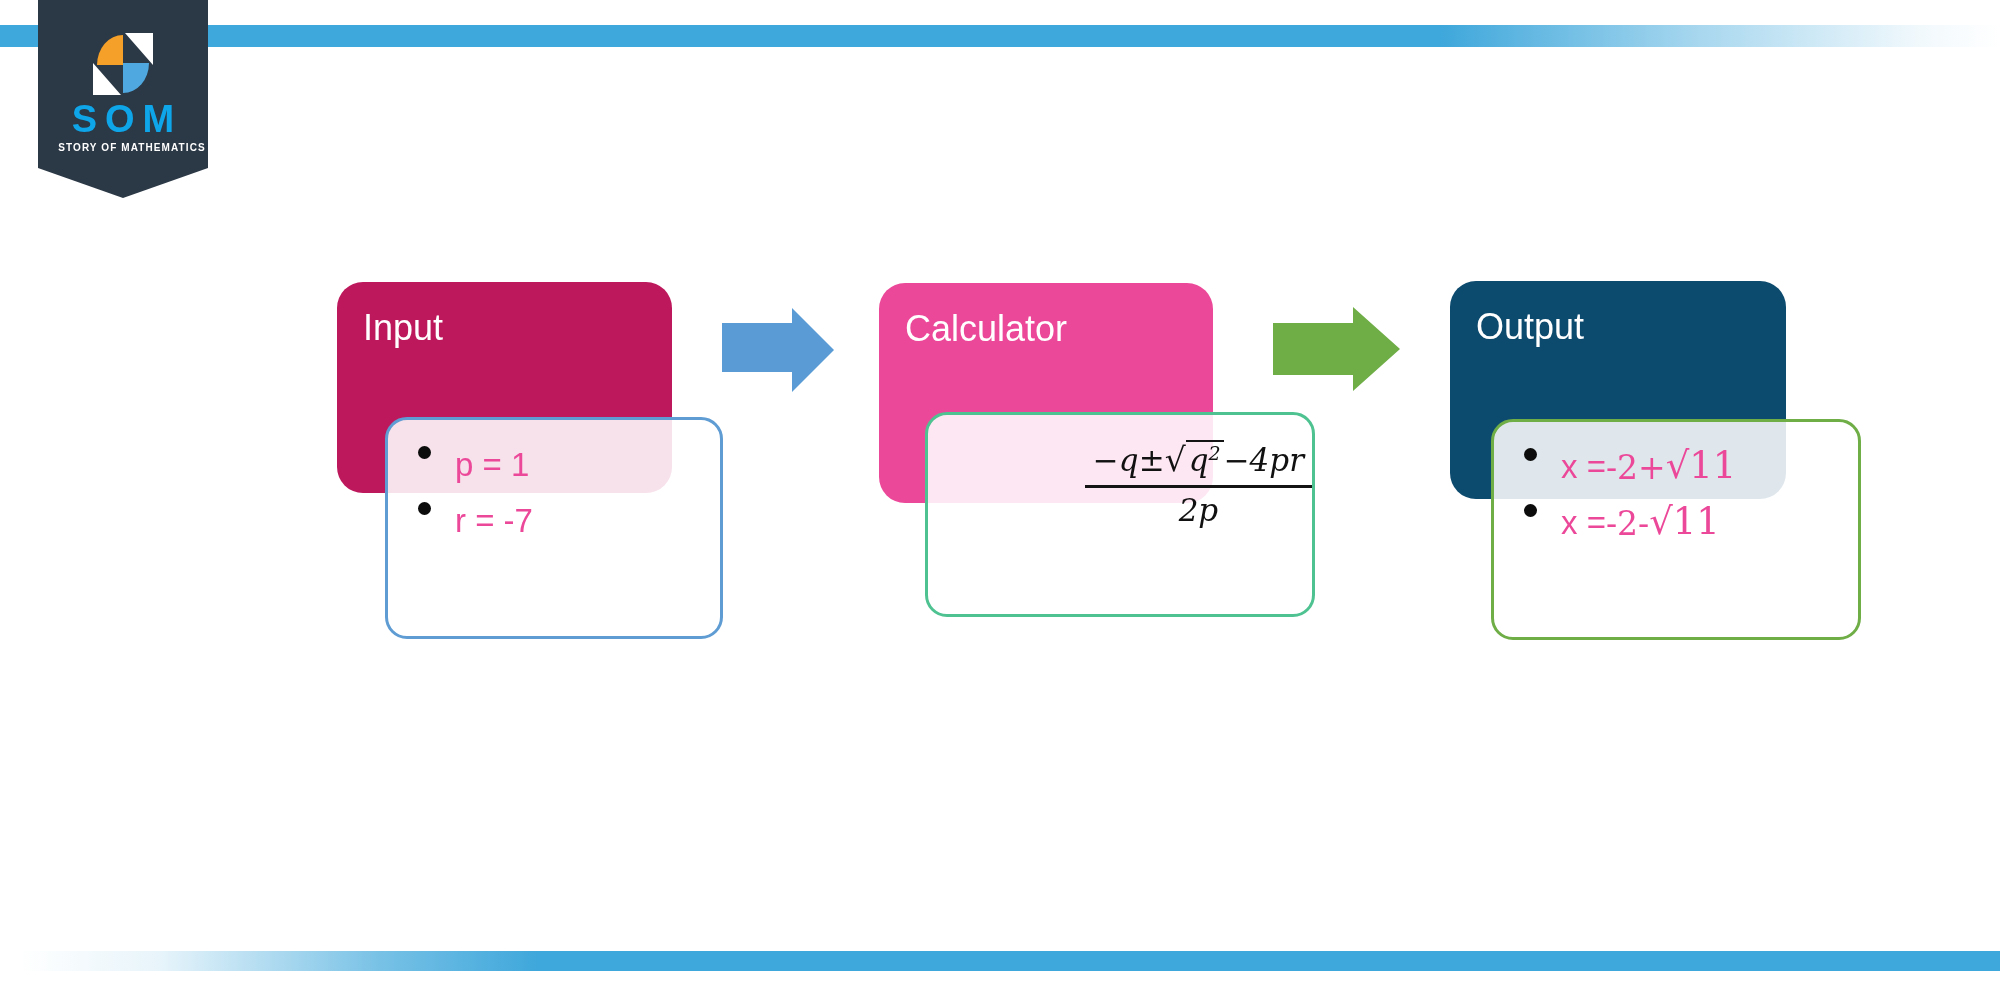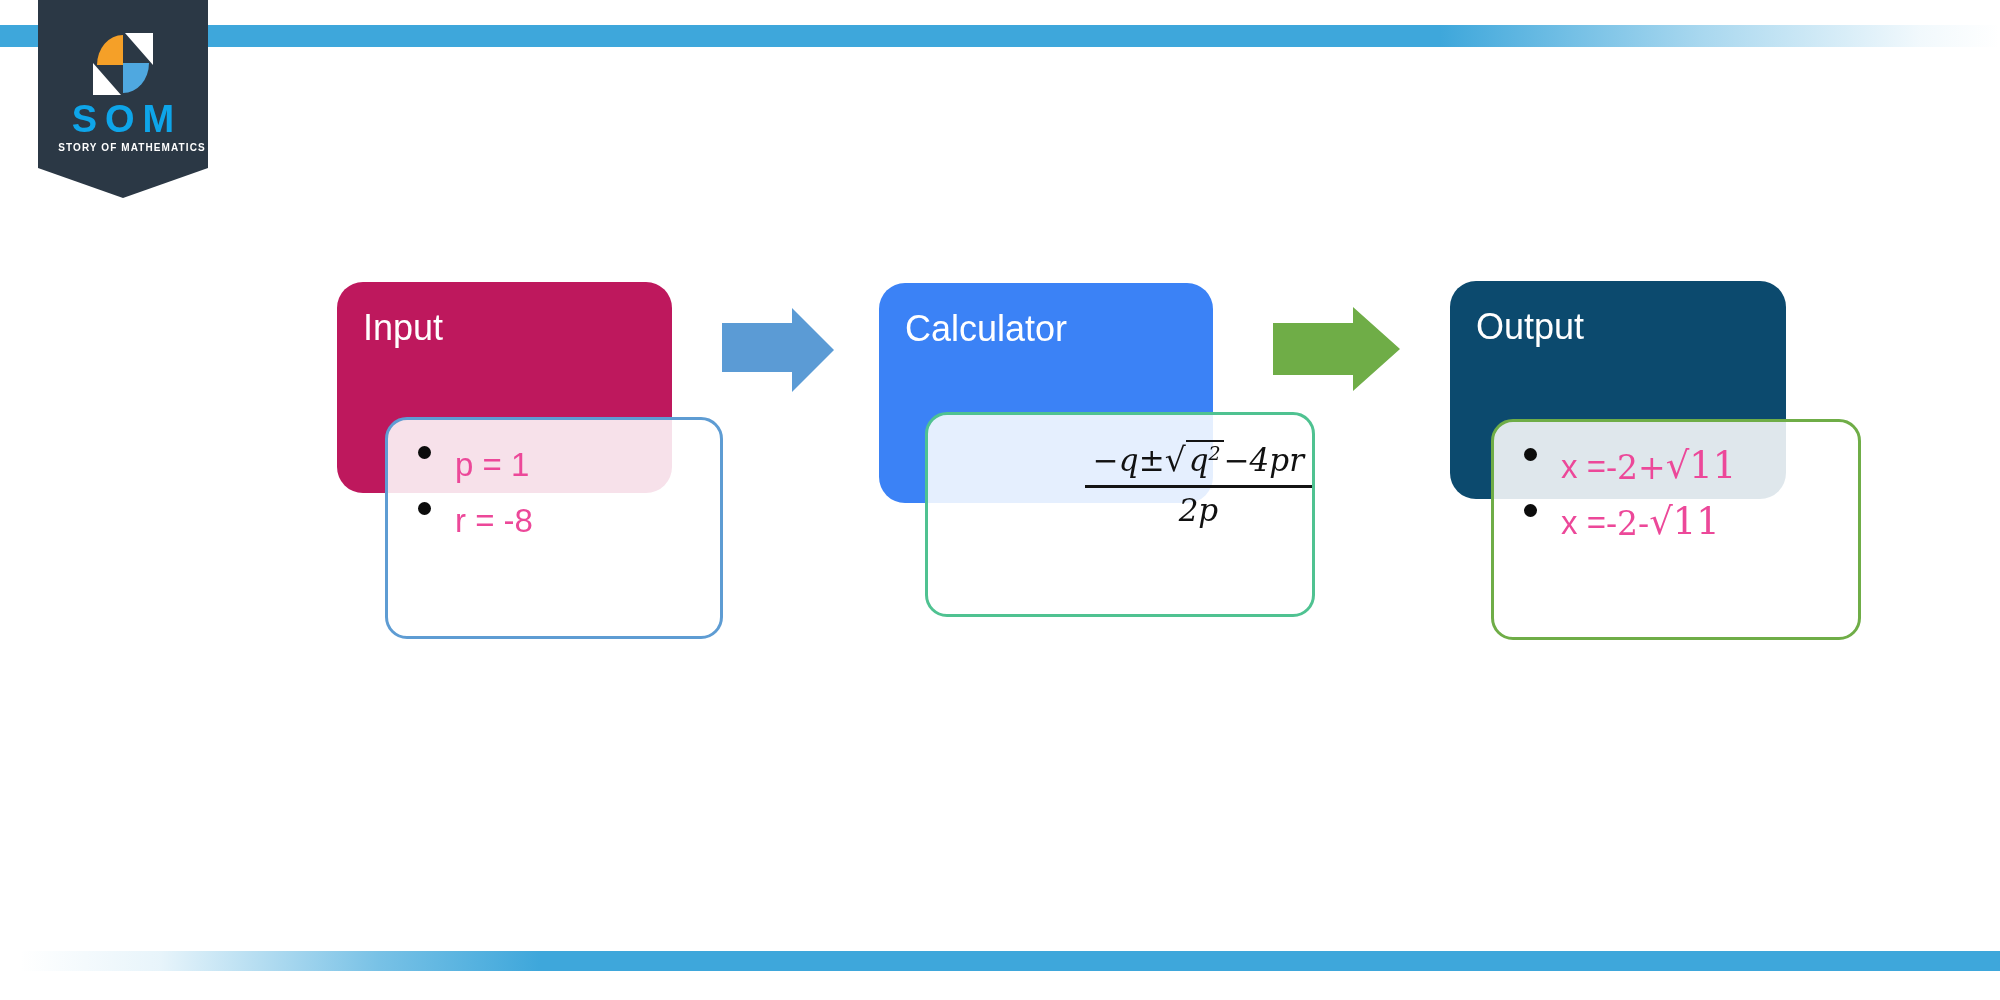--- a/index.html
+++ b/index.html
@@ -28,21 +28,21 @@
     letter-spacing:8px;padding-left:8px;color:#0ea5e9;
   }
   .logo-tagline{
     margin-top:4px;font-size:10px;font-weight:bold;letter-spacing:1.1px;
     padding-left:18px;color:#fefefe;
   }
   
   .flow-box{position:absolute;border-radius:26px;z-index:1;}
   .flow-box .box-title{padding:25px 0 0 26px;font-size:36px;color:#ffffff;line-height:1.15;}
   #input-box{left:337px;top:282px;width:335px;height:211px;background:#be185d;}
-  #calculator-box{left:879px;top:283px;width:334px;height:220px;background:#3b82f6;}
+  #calculator-box{left:879px;top:283px;width:334px;height:220px;background:#ec4899;}
   #output-box{left:1450px;top:281px;width:336px;height:218px;background:#0c4a6e;}
 
   .flow-card{
     position:absolute;z-index:2;border-radius:22px;
     background:rgba(255,255,255,.87);box-sizing:border-box;
   }
   #input-card{left:385px;top:417px;width:338px;height:222px;border:3px solid #5e9cd3;}
   #calculator-card{left:925px;top:412px;width:390px;height:205px;border:3px solid #4fc291;}
   #output-card{left:1491px;top:419px;width:370px;height:221px;border:3px solid #6fad47;}
 
@@ -91,21 +91,21 @@
   <div class="box-title">Input</div>
 </div>
 <div class="flow-card" id="input-card">
   <ul class="bullet-list">
     <li class="bullet-row">
       <span class="bullet-dot"></span>
       <span>p = 1</span>
     </li>
     <li class="bullet-row">
       <span class="bullet-dot"></span>
-      <span>r = -8</span>
+      <span>r = -7</span>
     </li>
   </ul>
 </div>
 
 <svg class="flow-arrow" id="arrow-input-calculator" width="112" height="84" viewBox="0 0 112 84">
   <polygon points="0,15 70,15 70,0 112,42 70,84 70,64 0,64" fill="#5b9bd5"></polygon>
 </svg>
 
 <div class="flow-box" id="calculator-box">
   <div class="box-title">Calculator</div>

